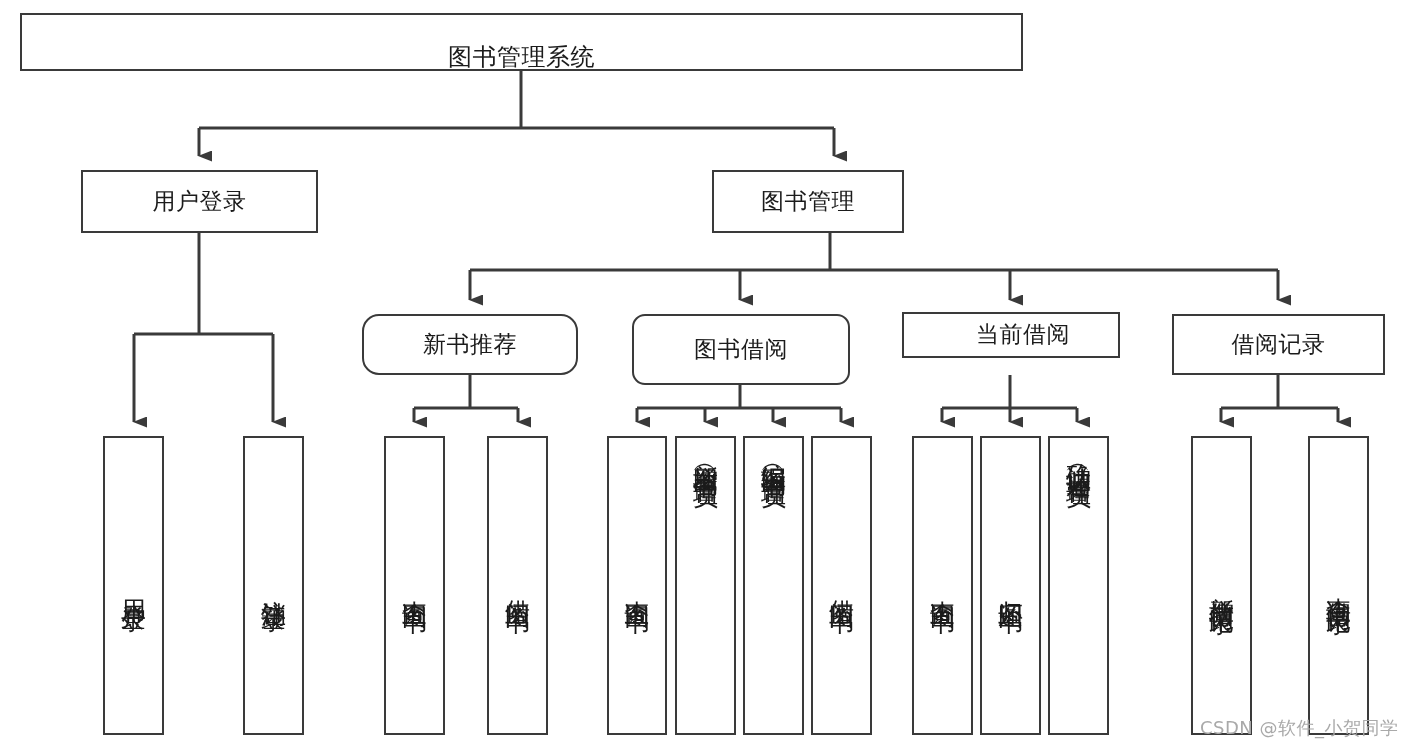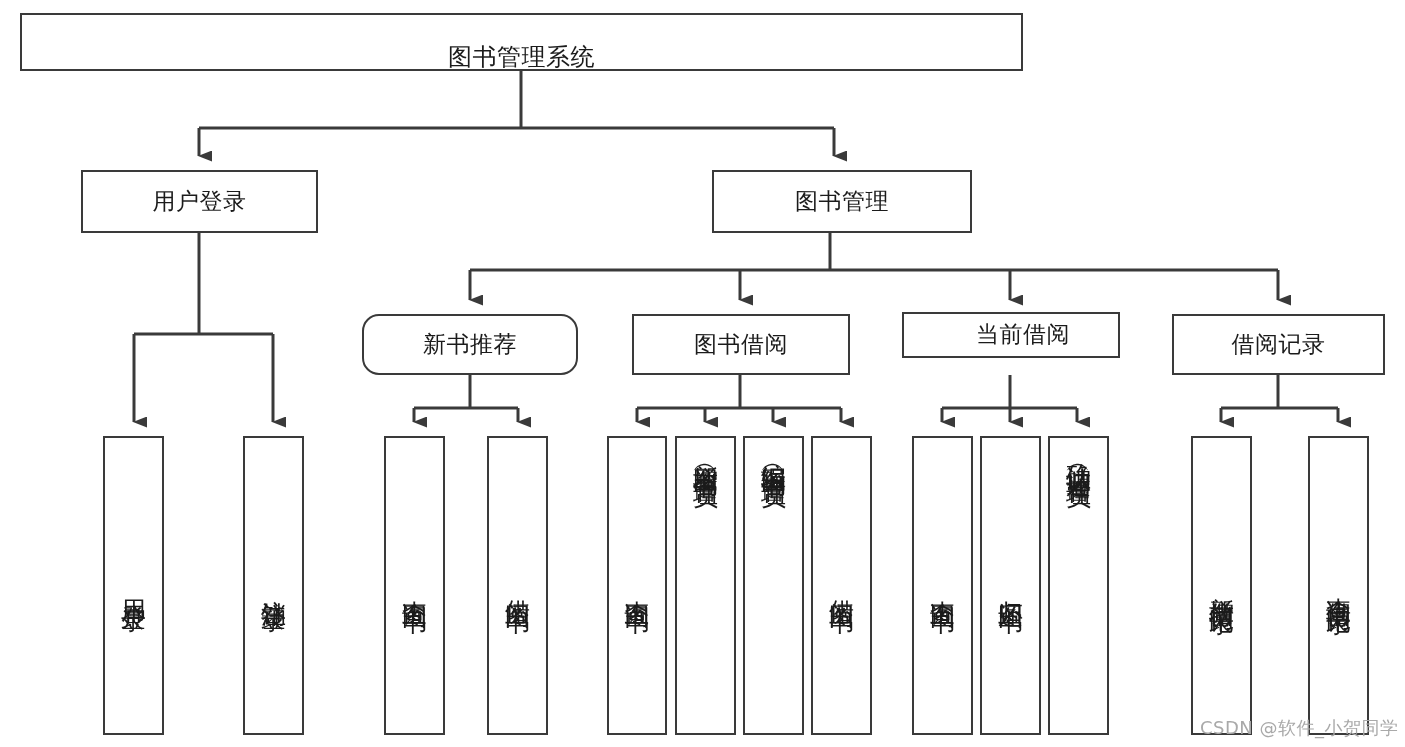--- a/index.html
+++ b/index.html
@@ -134,29 +134,29 @@
   </svg>
 
   <div class="node horiz root" style="left:20px; top:13px; width:1003px; height:58px;">
     <span class="label">图书管理系统</span>
   </div>
 
   <div class="node horiz" style="left:81px; top:170px; width:237px; height:63px;">
     <span class="label">用户登录</span>
   </div>
 
-  <div class="node horiz" style="left:712px; top:170px; width:260px; height:63px;">
+  <div class="node horiz" style="left:712px; top:170px; width:192px; height:63px;">
     <span class="label">图书管理</span>
   </div>
 
   <div class="node horiz" style="left:362px; top:314px; width:216px; height:61px;border-radius:17px;">
     <span class="label">新书推荐</span>
   </div>
 
-  <div class="node horiz" style="left:632px; top:314px; width:218px; height:61px;">
+  <div class="node horiz" style="left:632px; top:314px; width:218px; height:71px;border-radius:13px;">
     <span class="label">图书借阅</span>
   </div>
 
   <div class="node horiz" style="left:902px; top:312px; width:218px; height:46px;padding-left:24px;">
     <span class="label">当前借阅</span>
   </div>
 
   <div class="node horiz" style="left:1172px; top:314px; width:213px; height:61px;">
     <span class="label">借阅记录</span>
   </div>

